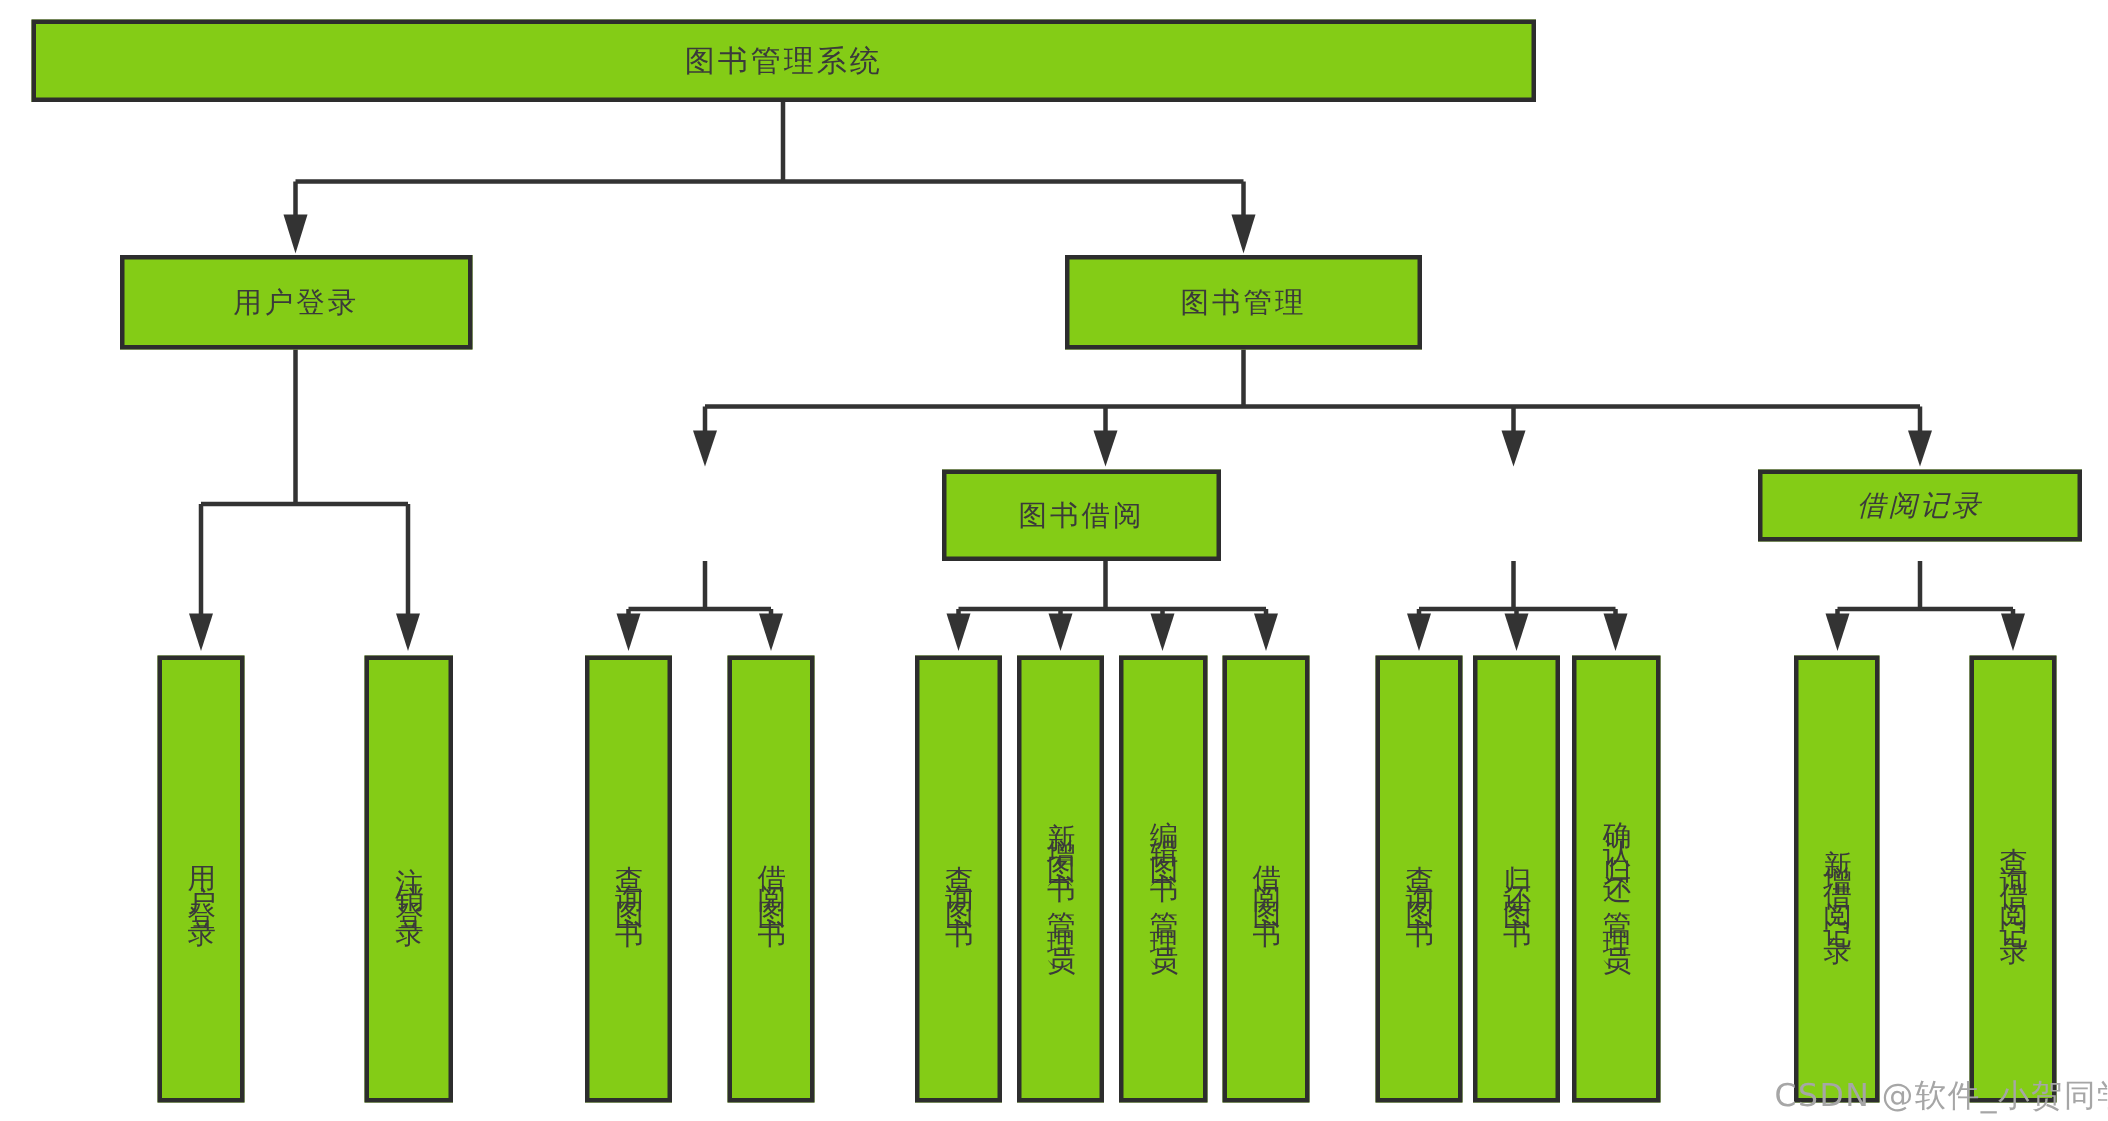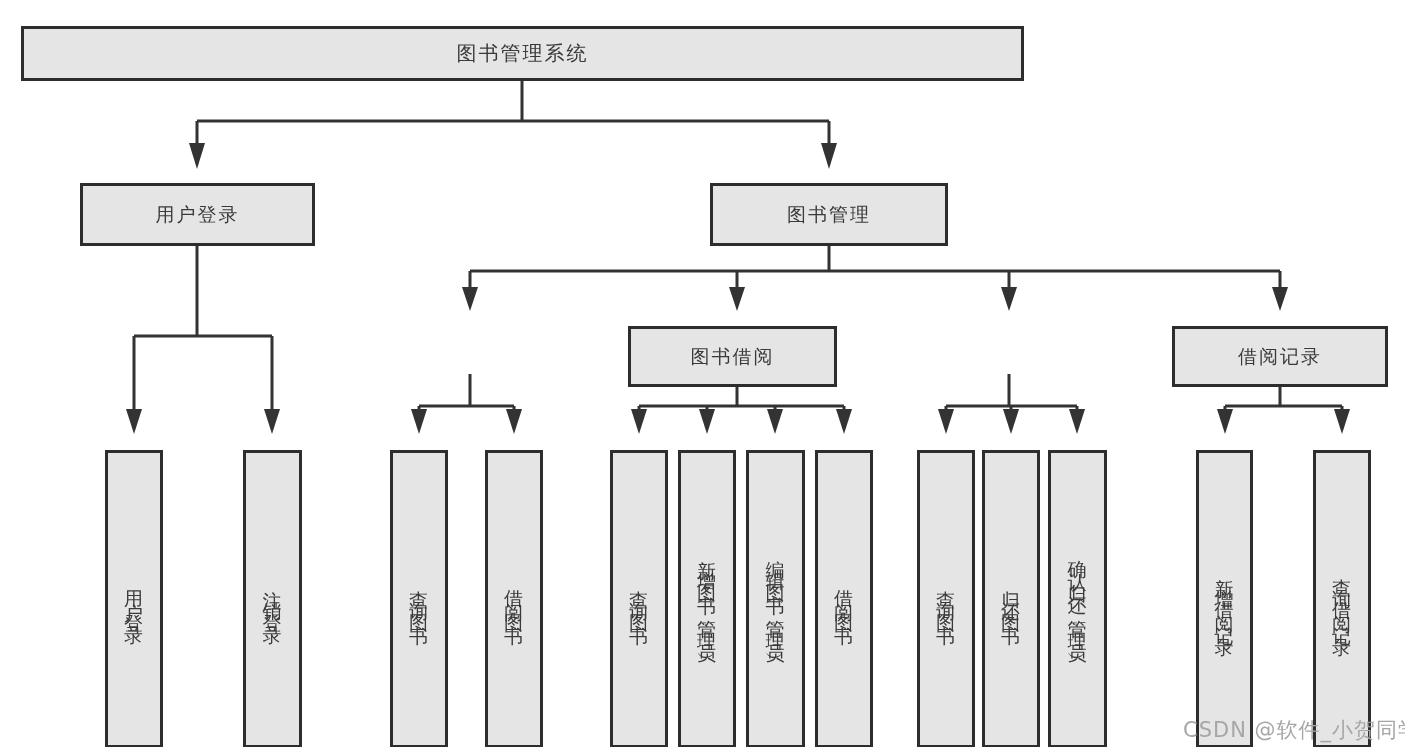--- a/index.html
+++ b/index.html
@@ -19,50 +19,49 @@
     position: absolute;
     left: 0; top: 0;
     width: 1405px;
     height: 747px;
     pointer-events: none;
   }
   .node {
     position: absolute;
     box-sizing: border-box;
     border: 3px solid #2d2d2d;
-    background: #e5e5e5;
+    background: #84cc16;
     display: flex;
     align-items: center;
     justify-content: center;
     color: #3a3a3a;
     font-size: 19px;
     letter-spacing: 2px;
     text-align: left;
     z-index: 2;
-    margin-top: 13px;
   }
   .root-node { font-size: 20px; }
   .leaf {
     writing-mode: vertical-rl;
     text-orientation: mixed;
     letter-spacing: 12px;
     font-size: 19px;
     line-height: 1;
     padding: 6px 0;
   }
   
   #root   { left: 21px;  top: 13px;  width: 1003px; height: 55px; }
   
   #l2-0   { left: 80px;  top: 170px; width: 235px; height: 63px; }
   #l2-1   { left: 710px; top: 170px; width: 238px; height: 63px; }
   
   #l3-0   { left: 363px;  top: 313px; width: 214px; height: 61px; }
-  #l3-1   { left: 628px;  top: 313px; width: 209px; height: 61px; }
+  #l3-1   { left: 628px;  top: 313px; width: 186px; height: 61px; }
   #l3-2   { left: 900px;  top: 313px; width: 218px; height: 61px; }
-  #l3-3   { left: 1172px; top: 313px; width: 216px; height: 61px; }
+  #l3-3   { left: 1172px; top: 313px; width: 216px; height: 48px; font-style: italic; }
   
   #leaf-0  { left: 105px;  top: 437px; width: 58px; height: 298px; }
   #leaf-1  { left: 243px;  top: 437px; width: 59px; height: 298px; }
   #leaf-2  { left: 390px;  top: 437px; width: 58px; height: 298px; }
   #leaf-3  { left: 485px;  top: 437px; width: 58px; height: 298px; }
   #leaf-4  { left: 610px;  top: 437px; width: 58px; height: 298px; }
   #leaf-5  { left: 678px;  top: 437px; width: 58px; height: 298px; }
   #leaf-6  { left: 746px;  top: 437px; width: 59px; height: 298px; }
   #leaf-7  { left: 815px;  top: 437px; width: 58px; height: 298px; }
   #leaf-8  { left: 917px;  top: 437px; width: 58px; height: 298px; }

